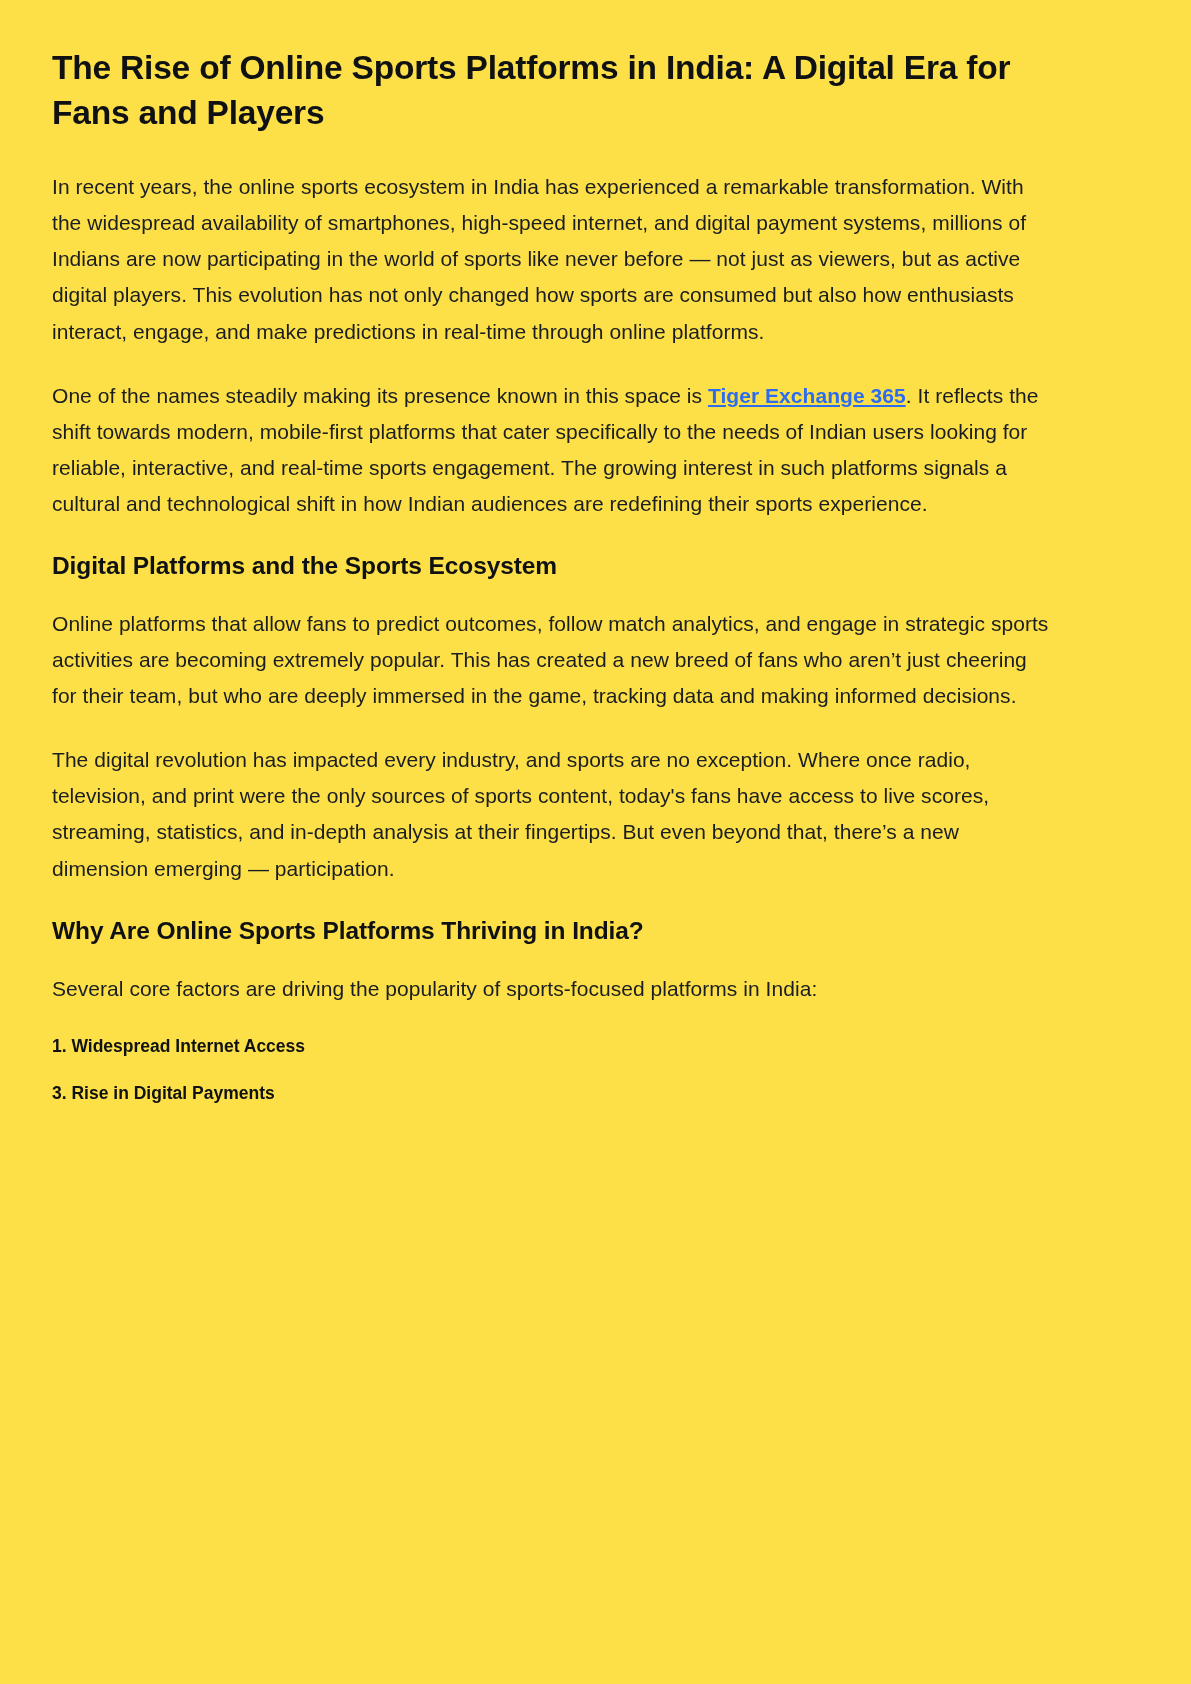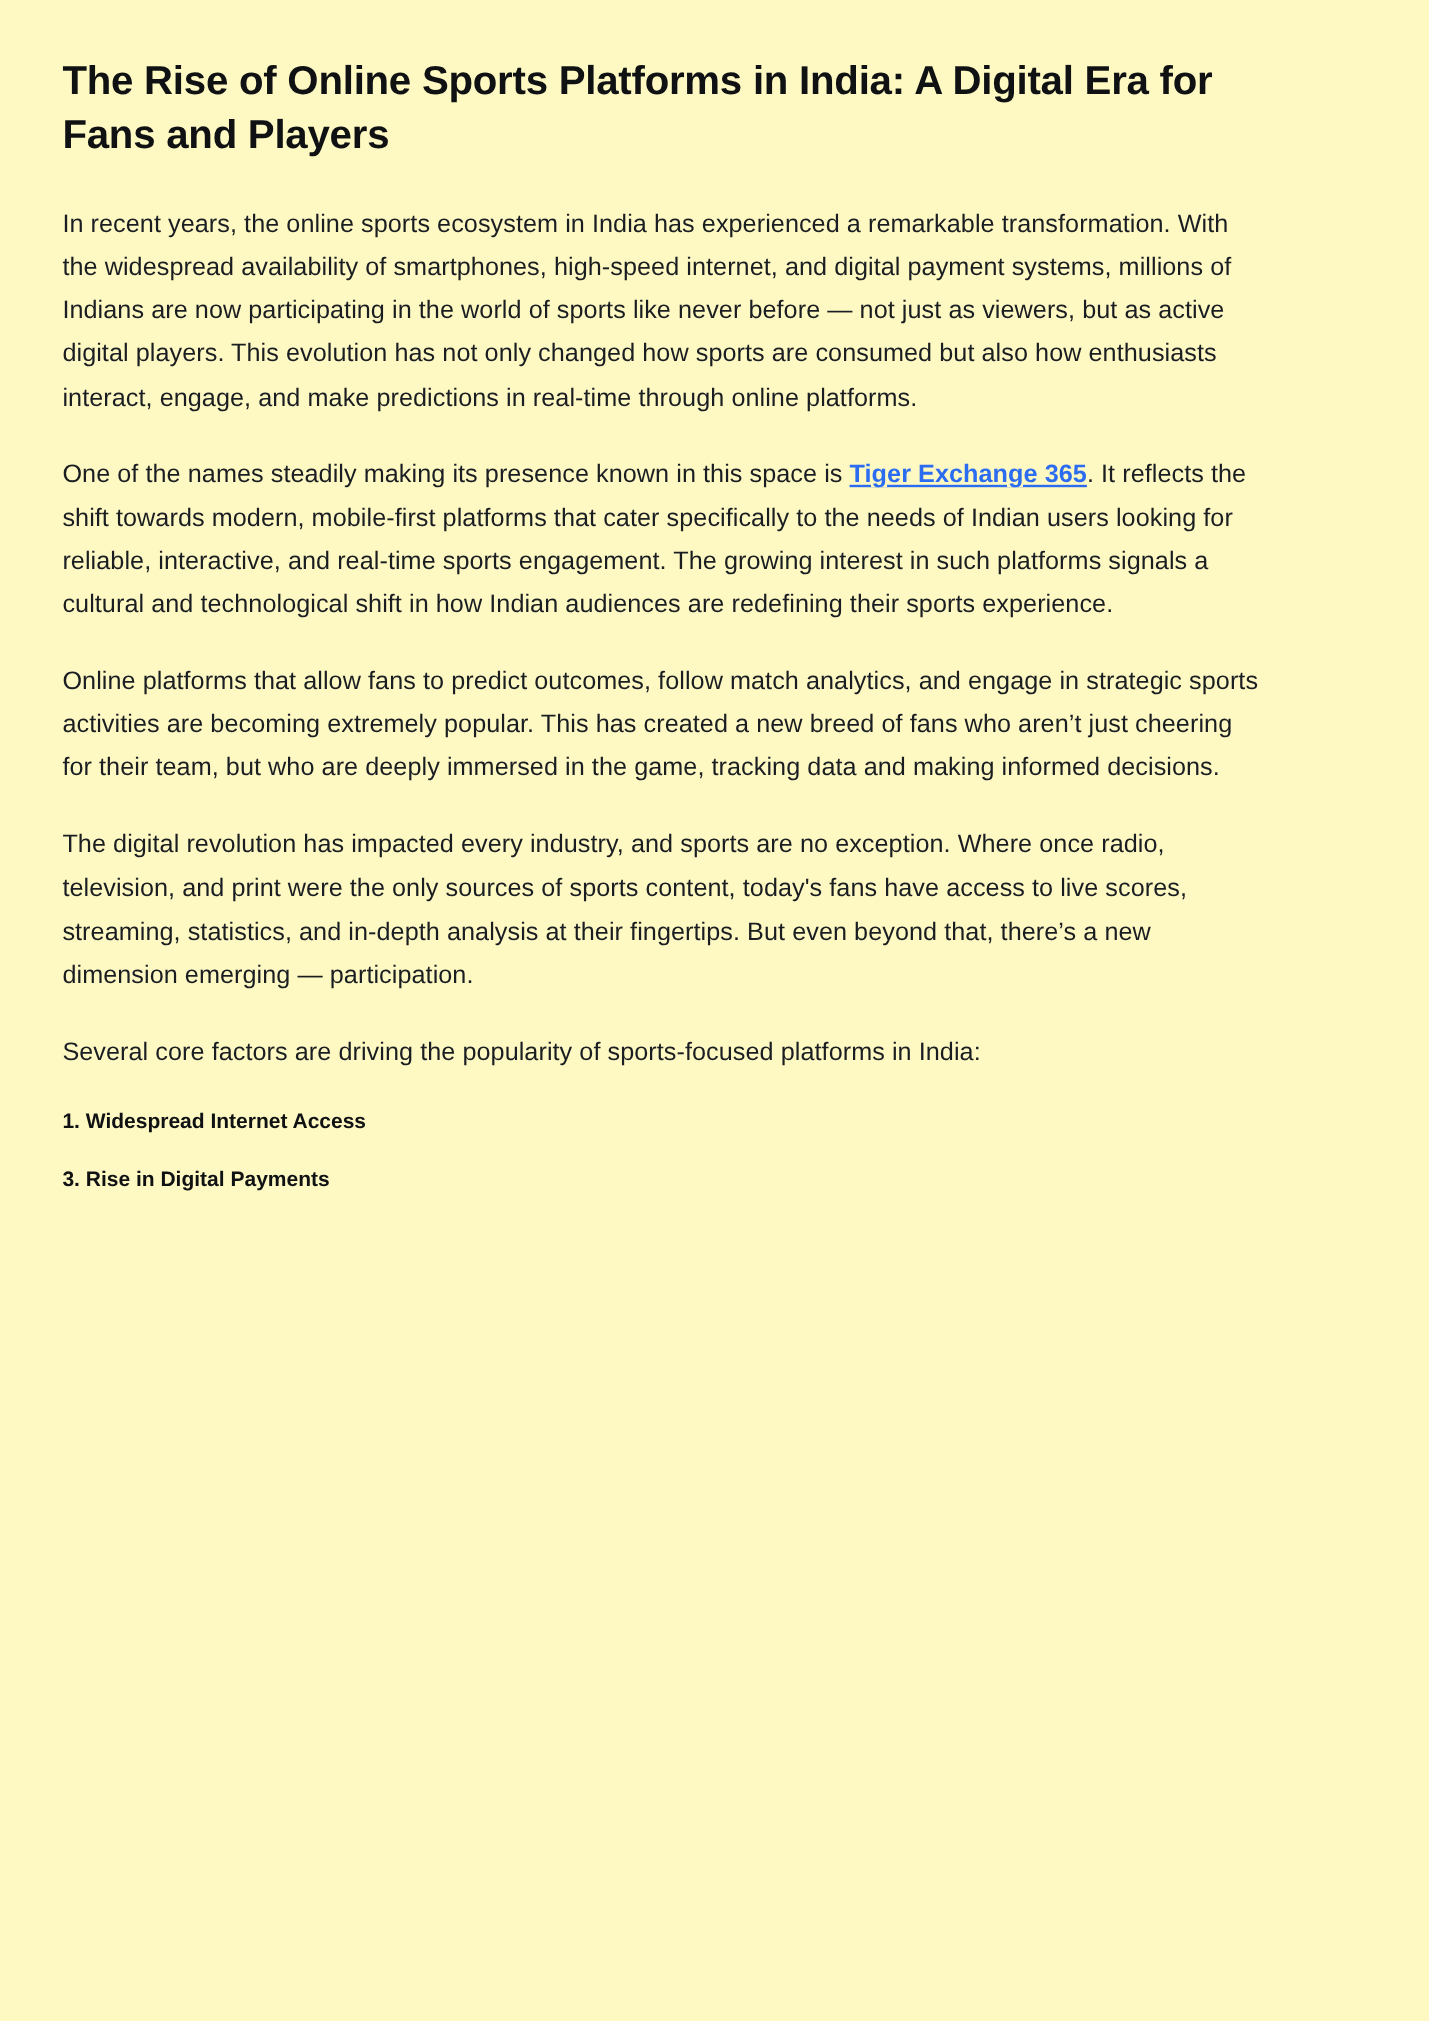--- a/index.html
+++ b/index.html
@@ -13,21 +13,21 @@
     overflow: hidden;
     font-family: "Liberation Sans", sans-serif;
     color: #15181c;
     -webkit-font-smoothing: antialiased;
   }
   .page {
     box-sizing: border-box;
     width: 1191px;
     height: 1684px;
     padding: 46px 138px 0 52px;
-    background: #fef9c3;
+    background: #fde047;
     position: relative;
   }
   .doc {
     width: 1001px;
   }
 
   h1.doc-title {
     font-size: 33.5px;
     line-height: 1.33;
     font-weight: 700;
@@ -83,25 +83,27 @@
   <article class="doc">
 
     <h1 class="doc-title block" id="title-el">The Rise of Online Sports Platforms in India: A Digital Era for Fans and Players</h1>
 
     <p class="body-text block">In recent years, the online sports ecosystem in India has experienced a remarkable transformation. With the widespread availability of smartphones, high-speed internet, and digital payment systems, millions of Indians are now participating in the world of sports like never before — not just as viewers, but as active digital players. This evolution has not only changed how sports are consumed but also how enthusiasts interact, engage, and make predictions in real-time through online platforms.</p>
 
     <p class="body-text block" id="link-para">
       <span>One of the names steadily making its presence known in this space is </span><a class="inline-link" href="#">Tiger Exchange 365</a><span>. It reflects the shift towards modern, mobile-first platforms that cater specifically to the needs of Indian users looking for reliable, interactive, and real-time sports engagement. The growing interest in such platforms signals a cultural and technological shift in how Indian audiences are redefining their sports experience.</span>
     </p>
 
+    <h2 class="section-heading block">Digital Platforms and the Sports Ecosystem</h2>
 
     <p class="body-text block">Online platforms that allow fans to predict outcomes, follow match analytics, and engage in strategic sports activities are becoming extremely popular. This has created a new breed of fans who aren’t just cheering for their team, but who are deeply immersed in the game, tracking data and making informed decisions.</p>
 
     <p class="body-text block">The digital revolution has impacted every industry, and sports are no exception. Where once radio, television, and print were the only sources of sports content, today's fans have access to live scores, streaming, statistics, and in-depth analysis at their fingertips. But even beyond that, there’s a new dimension emerging — participation.</p>
 
+    <h2 class="section-heading block">Why Are Online Sports Platforms Thriving in India?</h2>
 
     <p class="body-text block">Several core factors are driving the popularity of sports-focused platforms in India:</p>
 
     <h3 class="sub-heading block">1. Widespread Internet Access</h3>
 
 
 
 
     <h3 class="sub-heading block">3. Rise in Digital Payments</h3>
 

